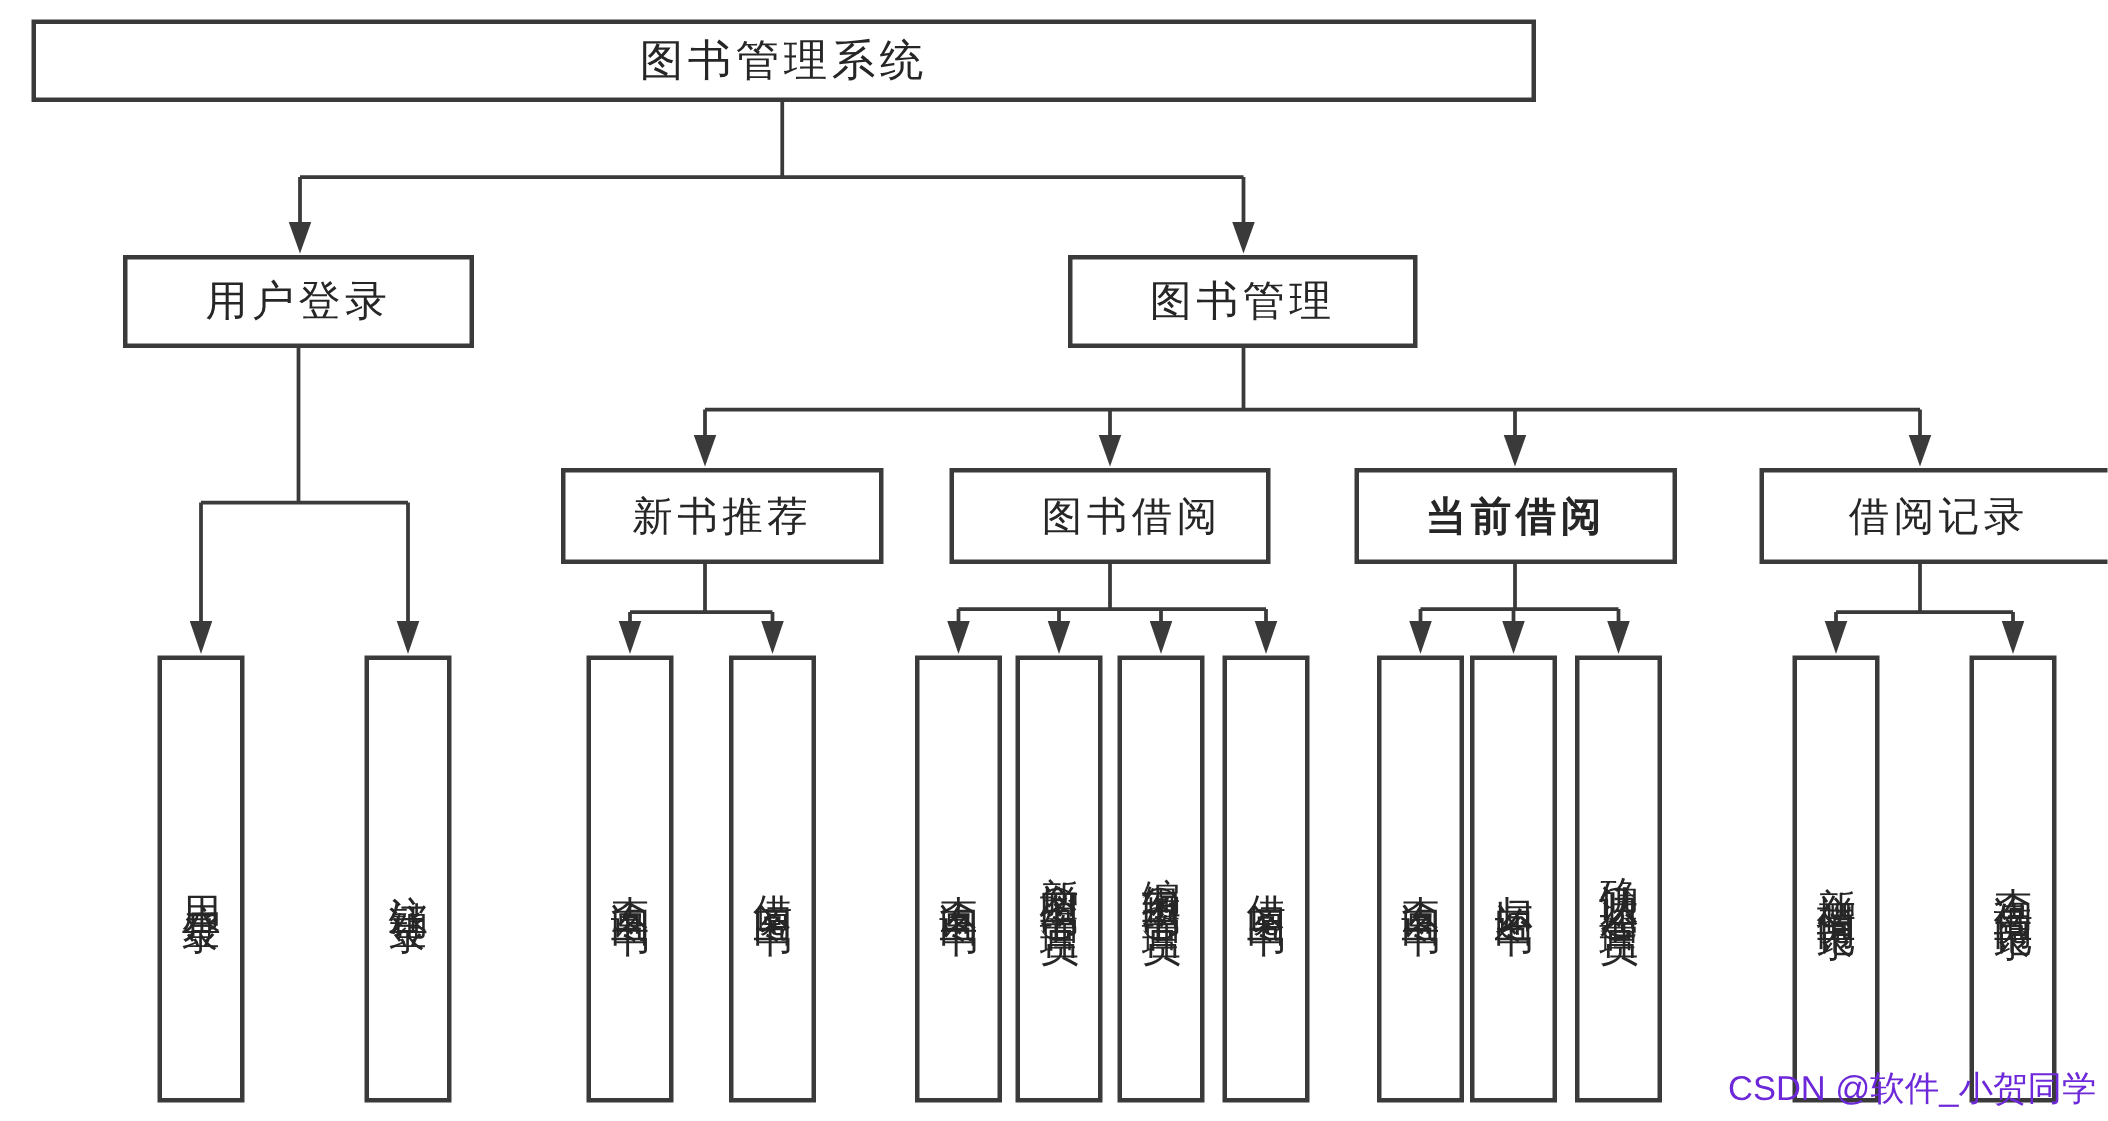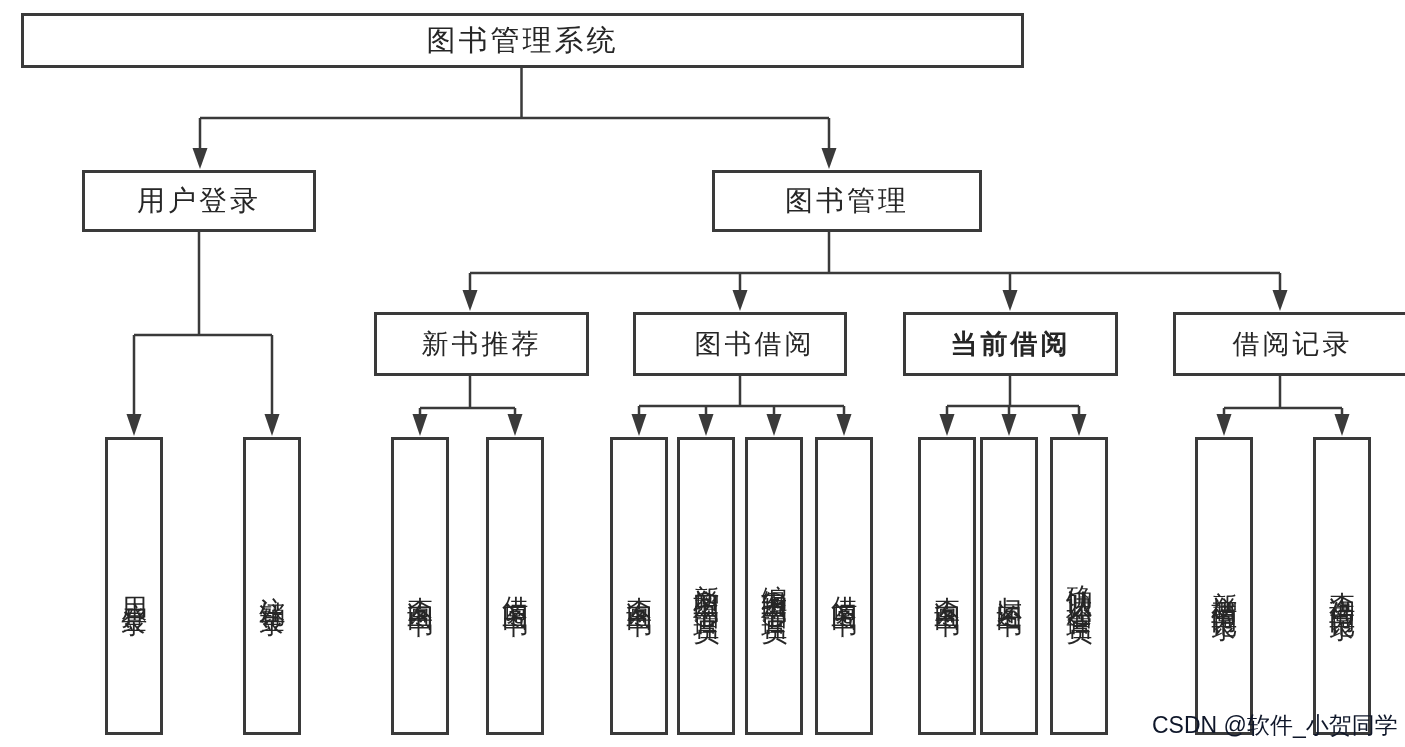--- a/index.html
+++ b/index.html
@@ -25,21 +25,21 @@
   .leaf { top:437px; width:58px; height:298px; }
   .leaf > span {
     writing-mode:vertical-rl;
     text-orientation:mixed;
     font-size:26px;
     letter-spacing:5px;
     line-height:1.05;
   }
   .watermark {
     position:absolute; left:1152px; top:710px;
-    font-size:23px; color:#0f172a;
+    font-size:23px; color:#6d28d9;
     white-space:nowrap; z-index:5;
   }
 </style>
 </head>
 <body>
 
 <div class="canvas">
 
   <svg class="connectors" width="1405" height="747" viewBox="0 0 1405 747">
     <g stroke="#3a3a3a" stroke-width="2.5" fill="none">
@@ -81,21 +81,21 @@
     </g>
   </svg>
 
   <div class="node lvl1">
     <span>图书管理系统</span>
   </div>
 
   <div class="node lvl2" style="left:82px;">
     <span>用户登录</span>
   </div>
-  <div class="node lvl2" style="left:712px;width:270px;justify-content:center;">
+  <div class="node lvl2" style="left:712px;width:233px;justify-content:center;">
     <span>图书管理</span>
   </div>
 
   <div class="node lvl3" style="left:374px;">
     <span>新书推荐</span>
   </div>
   <div class="node lvl3" style="left:633px;width:214px;padding-left:29px;">
     <span>图书借阅</span>
   </div>
   <div class="node lvl3" style="left:903px;font-weight:bold;">

